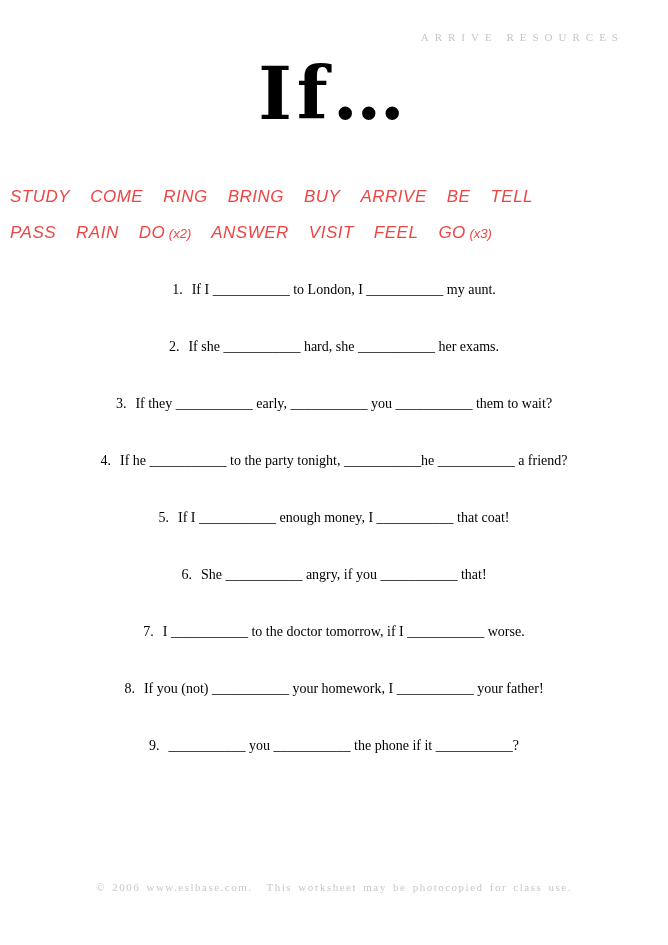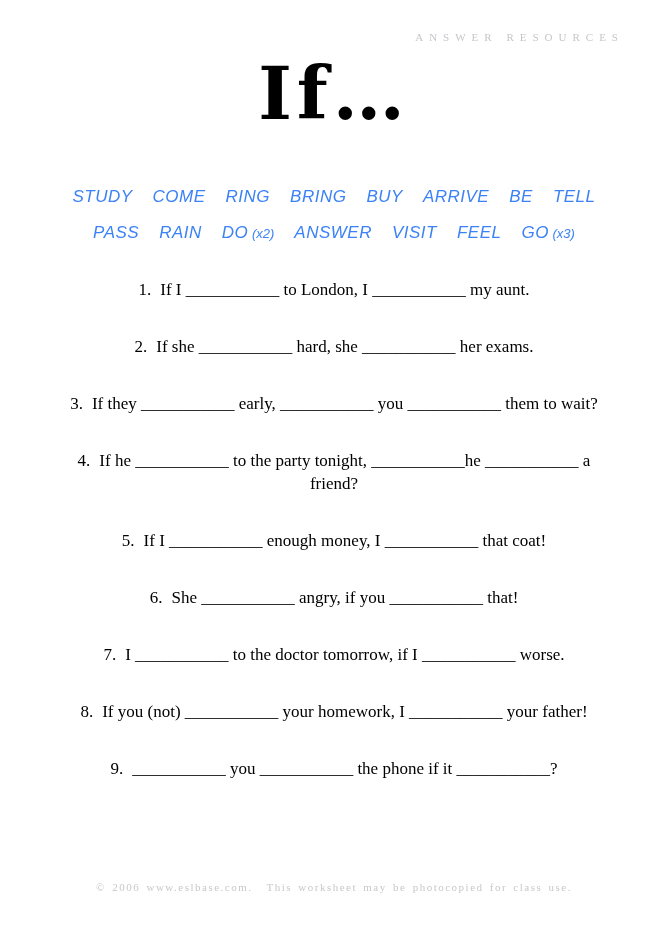--- a/index.html
+++ b/index.html
@@ -33,36 +33,35 @@
     font-size: 72px;
     line-height: 108px;
     letter-spacing: 5px;
     color: #000000;
   }
   .word-bank {
     position: absolute;
     top: 186px;
     left: 0;
     width: 100%;
-    text-align: center;
     font-family: "Liberation Sans", sans-serif;
     font-style: italic;
     font-size: 17px;
-    color: #3b82f6;
+    color: #ef4444;
   }
   .wb-row { line-height: 22px; margin-bottom: 14px; }
   .wb-word { margin: 0 10px; letter-spacing: 0.5px; white-space: nowrap; }
   .wb-note { font-size: 13px; letter-spacing: 0; }
   .exercise-list {
     position: absolute;
     top: 278px;
     left: 54px;
     width: 560px;
     font-family: "Liberation Serif", serif;
-    font-size: 17px;
+    font-size: 14px;
     color: #000000;
   }
   .exercise {
     text-align: center;
     line-height: 23px;
     margin-bottom: 34px;
   }
   .ex-num { margin-right: 9px; }
   .page-footer {
     position: absolute;
@@ -77,21 +76,21 @@
     color: #c7c8cc;
     white-space: nowrap;
   }
   .footer-copyright { margin-right: 14px; }
 </style>
 </head>
 <body>
 
 <div class="page">
 
-  <div class="brand-header">ANSWER RESOURCES</div>
+  <div class="brand-header">ARRIVE RESOURCES</div>
 
   <div class="title">If…</div>
 
   <div class="word-bank">
     <div class="wb-row"><span class="wb-word">STUDY</span><span class="wb-word">COME</span><span class="wb-word">RING</span><span class="wb-word">BRING</span><span class="wb-word">BUY</span><span class="wb-word">ARRIVE</span><span class="wb-word">BE</span><span class="wb-word">TELL</span></div>
     <div class="wb-row"><span class="wb-word">PASS</span><span class="wb-word">RAIN</span><span class="wb-word">DO<span class="wb-note"> (x2)</span></span><span class="wb-word">ANSWER</span><span class="wb-word">VISIT</span><span class="wb-word">FEEL</span><span class="wb-word">GO<span class="wb-note"> (x3)</span></span></div>
   </div>
 
   <div class="exercise-list">
       <div class="exercise"><span class="ex-num">1.</span><span class="ex-text">If I ___________ to London, I ___________ my aunt.</span></div>

